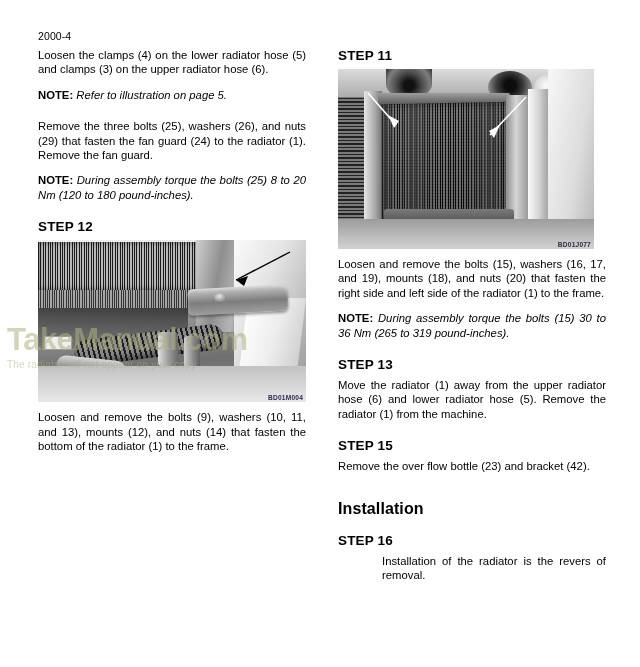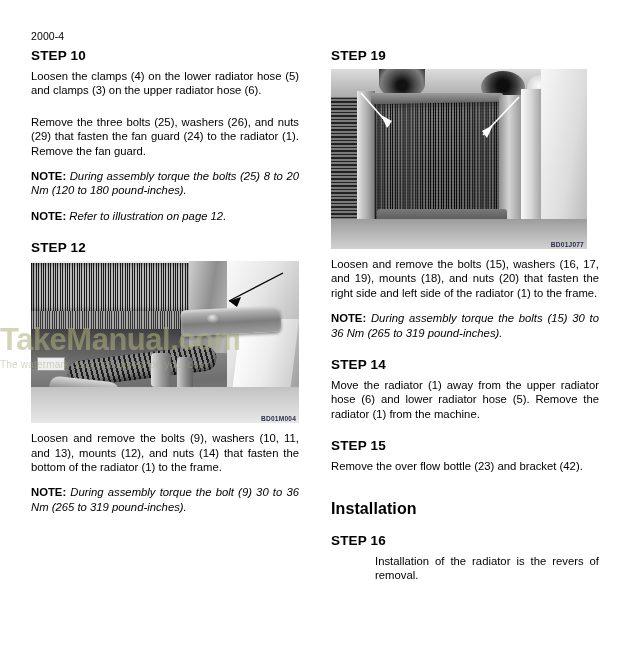--- a/index.html
+++ b/index.html
@@ -11,21 +11,21 @@
     width: 640px;
     height: 667px;
     position: relative;
     font-family: "Liberation Sans", sans-serif;
     color: #000000;
     overflow: hidden;
   }
 
   .page {
     position: absolute;
-    left: 0; top: 0;
+    left: 7px; top: 0;
     width: 611px;
     height: 667px;
     text-decoration: underline;
   }
 
   
   .page-header {
     position: absolute;
     left: 31px;
     top: 30px;
@@ -369,35 +369,34 @@
 </head>
 <body>
 
 <div class="page">
 
   <div class="page-header">2000-4</div>
 
   <div class="col col-left">
 
     <div>
-      <div class="step-head">STEP 10</div>
       <p class="para">Loosen the clamps (4) on the lower radiator hose (5) and clamps (3) on the upper radiator hose (6).</p>
+      <p class="note">
+        <span class="note-label">NOTE:</span>
+        <span class="note-body">Refer to illustration on page 5.</span>
+      </p>
     </div>
 
     <div class="gap-s"></div>
 
     <div>
       <p class="para">Remove the three bolts (25), washers (26), and nuts (29) that fasten the fan guard (24) to the radiator (1). Remove the fan guard.</p>
       <p class="note">
         <span class="note-label">NOTE:</span>
         <span class="note-body">During assembly torque the bolts (25) 8 to 20 Nm (120 to 180 pound-inches).</span>
-      </p>
-      <p class="note">
-        <span class="note-label">NOTE:</span>
-        <span class="note-body">Refer to illustration on page 12.</span>
       </p>
     </div>
 
     <div class="gap-s"></div>
 
     <div>
       <div class="step-head">STEP 12</div>
 
       <div class="figure fig12">
         <div class="photo">
@@ -420,32 +419,28 @@
         <svg class="arrow-svg" viewBox="0 0 268 162">
           <g stroke="#000000" stroke-width="1.4" fill="none">
             <line x1="252" y1="12" x2="198" y2="40"></line>
           </g>
           <polygon points="198,40 210,36 206,46" fill="#000000"></polygon>
         </svg>
         <div class="fig-id">BD01M004</div>
       </div>
 
       <p class="para">Loosen and remove the bolts (9), washers (10, 11, and 13), mounts (12), and nuts (14) that fasten the bottom of the radiator (1) to the frame.</p>
-      <p class="note last">
-        <span class="note-label">NOTE:</span>
-        <span class="note-body">During assembly torque the bolt (9) 30 to 36 Nm (265 to 319 pound-inches).</span>
-      </p>
     </div>
 
   </div>
 
   <div class="col col-right">
 
     <div>
-      <div class="step-head">STEP 19</div>
+      <div class="step-head">STEP 11</div>
 
       <div class="figure fig13">
         <div class="photo">
           <div class="p13-bg"></div>
           <div class="p13-top"></div>
           <div class="p13-fan"></div>
           <div class="p13-fan2"></div>
           <div class="p13-lamp"></div>
           <div class="p13-farL"></div>
           <div class="p13-sideL"></div>
@@ -471,21 +466,21 @@
       <p class="para">Loosen and remove the bolts (15), washers (16, 17, and 19), mounts (18), and nuts (20) that fasten the right side and left side of the radiator (1) to the frame.</p>
       <p class="note">
         <span class="note-label">NOTE:</span>
         <span class="note-body">During assembly torque the bolts (15) 30 to 36 Nm (265 to 319 pound-inches).</span>
       </p>
     </div>
 
     <div class="gap-s"></div>
 
     <div>
-      <div class="step-head">STEP 14</div>
+      <div class="step-head">STEP 13</div>
       <p class="para">Move the radiator (1) away from the upper radiator hose (6) and lower radiator hose (5). Remove the radiator (1) from the machine.</p>
     </div>
 
     <div class="gap-s"></div>
 
     <div>
       <div class="step-head">STEP 15</div>
       <p class="para">Remove the over flow bottle (23) and bracket (42).</p>
     </div>
 
@@ -499,16 +494,16 @@
 
     <div>
       <div class="step-head">STEP 16</div>
       <p class="para last">Installation of the radiator is the revers of removal.</p>
     </div>
 
   </div>
 
   <div class="watermark">
     <div class="wm-main">TakeManual.com</div>
-    <div class="wm-sub">The watermark copy not appear on your copy</div>
+    <div class="wm-sub">The radiator will not appear on your copy</div>
   </div>
 
 </div>
 
 </body></html>

